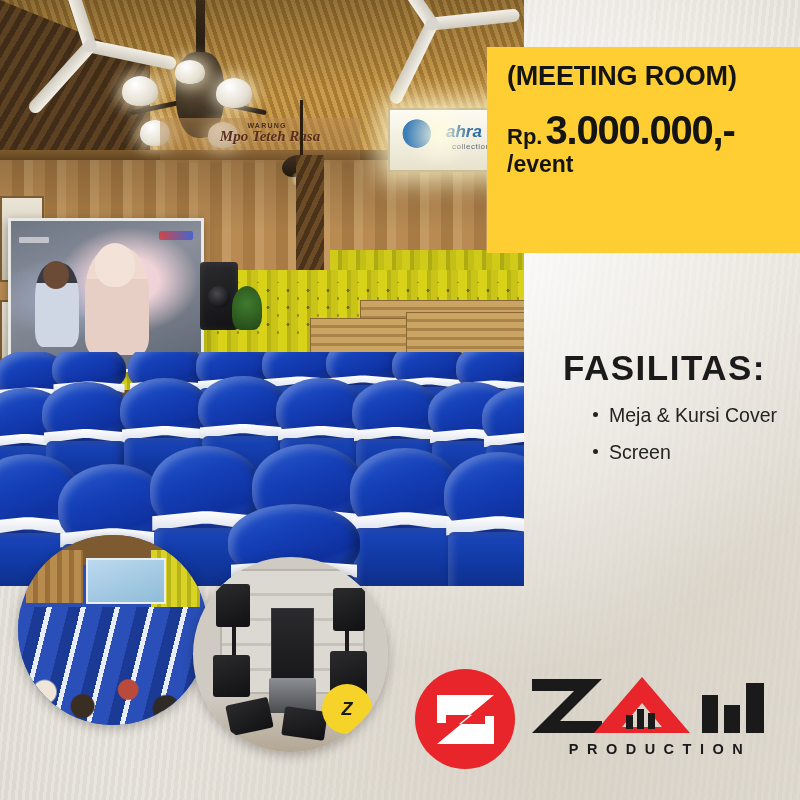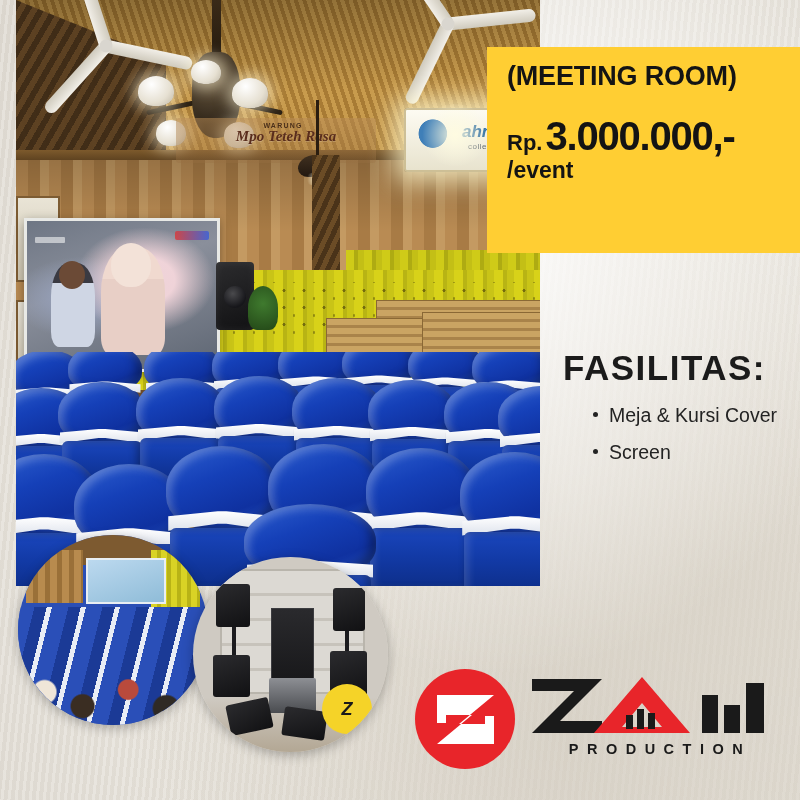--- a/index.html
+++ b/index.html
@@ -20,21 +20,21 @@
     background-image:
       radial-gradient(ellipse at 62% 30%, rgba(255,255,255,.85) 0%, rgba(255,255,255,0) 55%),
       radial-gradient(ellipse at 88% 72%, rgba(210,203,190,.55) 0%, rgba(210,203,190,0) 60%),
       radial-gradient(ellipse at 70% 92%, rgba(198,190,176,.45) 0%, rgba(198,190,176,0) 55%),
       repeating-linear-gradient(96deg, rgba(255,255,255,.22) 0 3px, rgba(0,0,0,.012) 3px 7px);
     pointer-events:none;
   }
 
   
   .main-photo{
-    position:absolute;left:16px;top:0;width:524px;height:586px;overflow:hidden;
+    position:absolute;left:0;top:0;width:524px;height:586px;overflow:hidden;
     background:#6b4b2a;
   }
   .ph{position:absolute;}
 
   
   .ceiling{
     left:0;top:0;width:524px;height:168px;
     background:
       linear-gradient(178deg, rgba(0,0,0,.30), rgba(0,0,0,0) 55%),
       repeating-linear-gradient(72deg, #c89b4d 0 4px, #a87b34 4px 8px),
@@ -293,21 +293,21 @@
     background:#ffce33;color:#141414;
     padding:14px 18px 0 20px;box-sizing:border-box;
   }
   .pb-l1,.pb-l2,.pb-l3{
     font-weight:bold;letter-spacing:-0.2px;line-height:1.13;
   }
   .pb-l1{font-size:29px;}
   .pb-l2{font-size:29px;}
   .pb-l3{font-size:27px;}
   .pb-price{
-    display:flex;align-items:baseline;margin-top:22px;
+    display:flex;align-items:baseline;margin-top:16px;
   }
   .pb-rp{font-size:22px;font-weight:bold;margin-right:3px;}
   .pb-amount{font-size:40px;font-weight:bold;letter-spacing:-1.2px;}
   .pb-event{
     text-align:left;font-size:23px;font-weight:bold;margin-top:-2px;padding-right:4px;
   }
 
   
   .fasilitas{
     position:absolute;left:563px;top:348px;width:258px;

